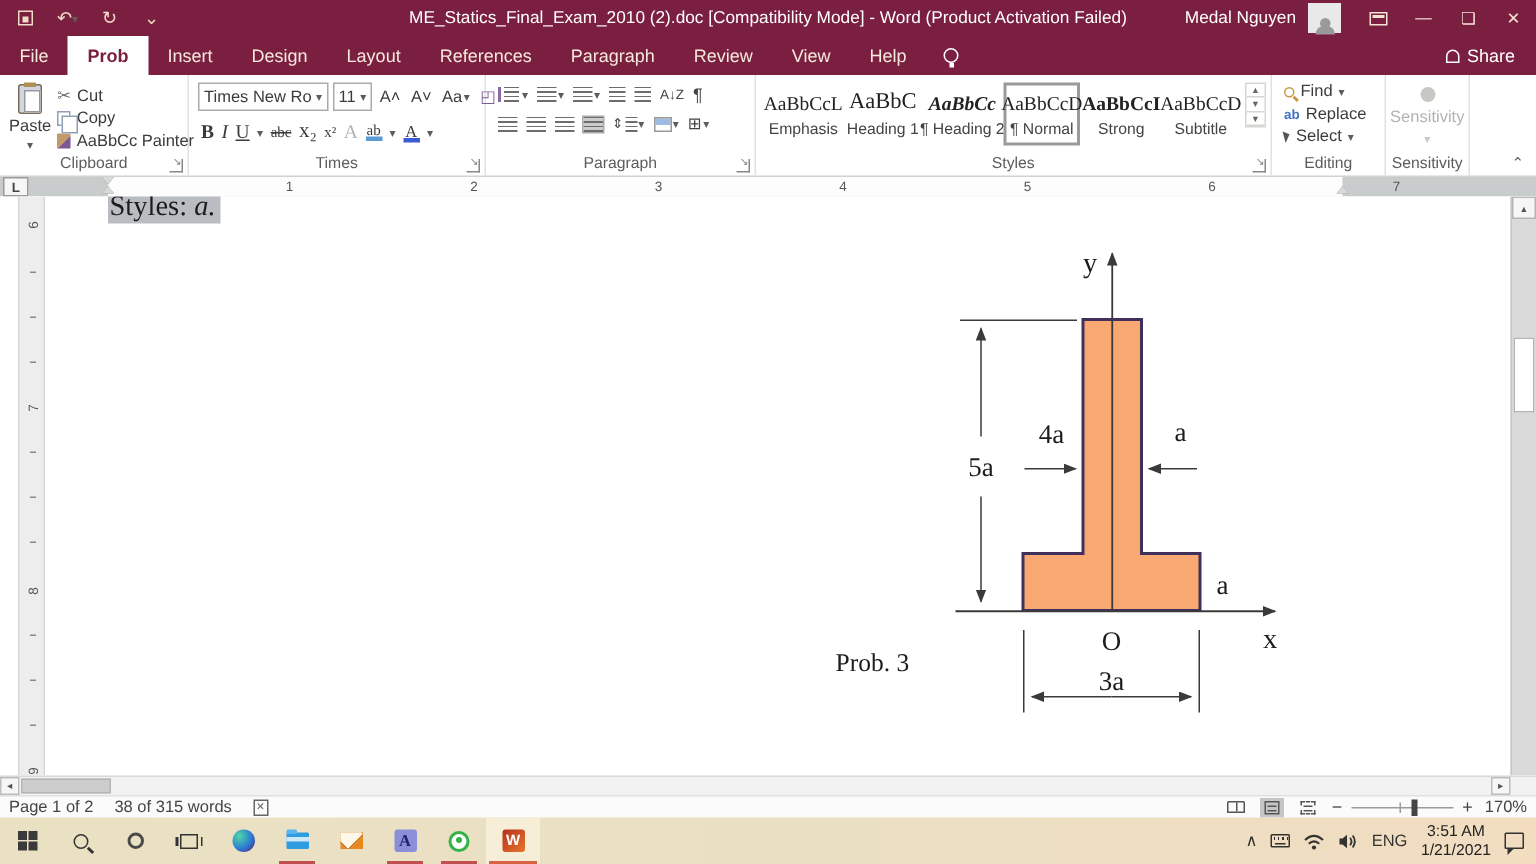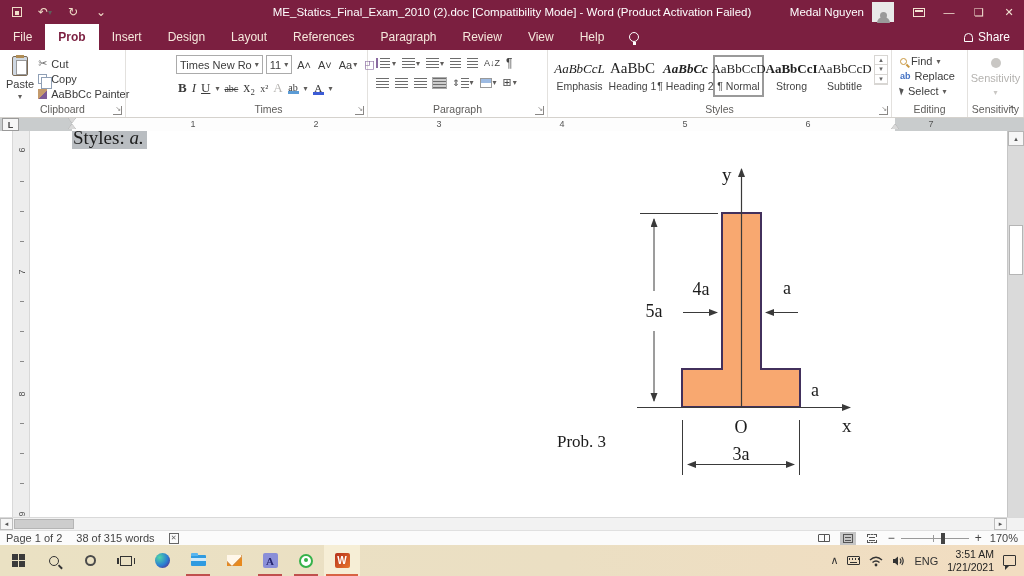--- a/index.html
+++ b/index.html
@@ -48,21 +48,21 @@
   .clipboard-ico::after { content:""; position:absolute; left:3px; top:3px; width:9px; height:13px; background:#fff; border:1px solid #999; }
   .clip-cmds { display:flex; flex-direction:column; gap:3px; padding-top:3px; }
   .cmd { display:flex; align-items:center; gap:4px; white-space:nowrap; }
   .scissors { color:#6b6b6b; font-size:11px; }
   .copy-ico { width:9px; height:10px; border:1px solid #8f9fb5; background:#fff; position:relative; }
   .copy-ico::after{ content:""; position:absolute; left:2px; top:2px; width:9px; height:10px; border:1px solid #8f9fb5; background:#fff; }
   .fp-ico { width:9px; height:10px; background:linear-gradient(135deg,#c49a6c 55%,#7d5a96 55%); }
   .caret { font-size:8px; color:#5f5d5b; }
 
   
-  .g-font { width:198px;margin-left:44px; }
+  .g-font { width:198px; }
   .font-r1 { display:flex; align-items:center; gap:3px; padding:5px 4px 0 6px; }
   .combo { border:1px solid #ababab; background:#fff; display:flex; align-items:center; height:19px; padding:0 3px; gap:3px; }
   .combo .cv { white-space:nowrap; overflow:hidden; }
   .fbtn { padding:0 2px; display:flex; align-items:center; gap:1px; height:19px; }
   .font-r2 { display:flex; align-items:center; gap:5px; padding:6px 4px 0 8px; }
   .fb { font-family:"Liberation Serif",serif; font-size:13px; color:#3b3b3b; }
   .grayed { color:#b5b3b0; }
   .clrbar { display:inline-block; width:11px; height:3px; margin-top:-2px; }
 
   
@@ -163,21 +163,21 @@
   .tb-mail { width:15px; height:11px; background:#e8891d; position:relative; overflow:hidden; }
   .tb-mail::before { content:""; position:absolute; left:-3px; top:-7px; width:14px; height:14px; transform:rotate(45deg); background:#fff7ea; border:1.5px solid #c96f10; }
   .tb-aapp { width:15px; height:15px; background:#8a8fd8; border-radius:2px; color:#23236b; font-family:"Liberation Serif",serif; font-size:11px; font-weight:bold; display:flex; align-items:center; justify-content:center; }
   .tb-green { width:14px; height:14px; border:2.5px solid #35b24a; border-radius:50%; position:relative; background:#fff; }
   .tb-green::after { content:""; position:absolute; left:2.5px; top:2.5px; width:4px; height:4px; border-radius:50%; background:#35b24a; }
   .tb-word { width:15px; height:15px; background:linear-gradient(135deg,#b5301c,#e8762c); border-radius:2px; color:#fff; font-weight:bold; font-size:10px; display:flex; align-items:center; justify-content:center; }
   .tray { margin-left:auto; display:flex; align-items:center; gap:9px; padding-right:8px; color:#333; }
   .tray .tico { font-size:11px; }
   .kb-ico { width:13px; height:9px; border:1.2px solid #333; border-radius:1px; background:repeating-linear-gradient(90deg,#333 0 1px, transparent 1px 3px) 1px 1px/11px 2px no-repeat; position:relative; }
   .kb-ico::after{ content:""; position:absolute; left:2px; bottom:1px; right:2px; height:1.5px; background:#333; }
-  .clock { text-align:right; font-size:10.5px; line-height:1.15; color:#222; }
+  .clock { text-align:center; font-size:10.5px; line-height:1.15; color:#222; }
   .action-ico { width:13px; height:11px; border:1.5px solid #333; border-radius:1px; position:relative; }
   .action-ico::after { content:""; position:absolute; left:1px; bottom:-5px; border-left:4px solid #333; border-bottom:4px solid transparent; }
 </style>
 </head>
 <body>
 
 <div class="titlebar">
   <div class="qat">
     <span class="qbtn">
         <span class="floppy"></span>
@@ -349,21 +349,21 @@
         </span>
     </div>
     <div class="rgroup-label">Paragraph</div>
     <div class="launcher"></div>
   </div>
 
   <div class="rgroup g-styles">
     <div style="display:flex">
       <div class="style-cards">
         <div class="scard">
-            <span class="sample" style="font-style:italic">AaBbCcL</span>
+            <span class="sample" style="">AaBbCcL</span>
             <span class="sname">Emphasis</span>
           </div>
         <div class="scard">
             <span class="sample" style="font-size:15px">AaBbC</span>
             <span class="sname">Heading 1</span>
           </div>
         <div class="scard">
             <span class="sample" style="font-style:italic;font-weight:bold">AaBbCc</span>
             <span class="sname">¶ Heading 2</span>
           </div>

